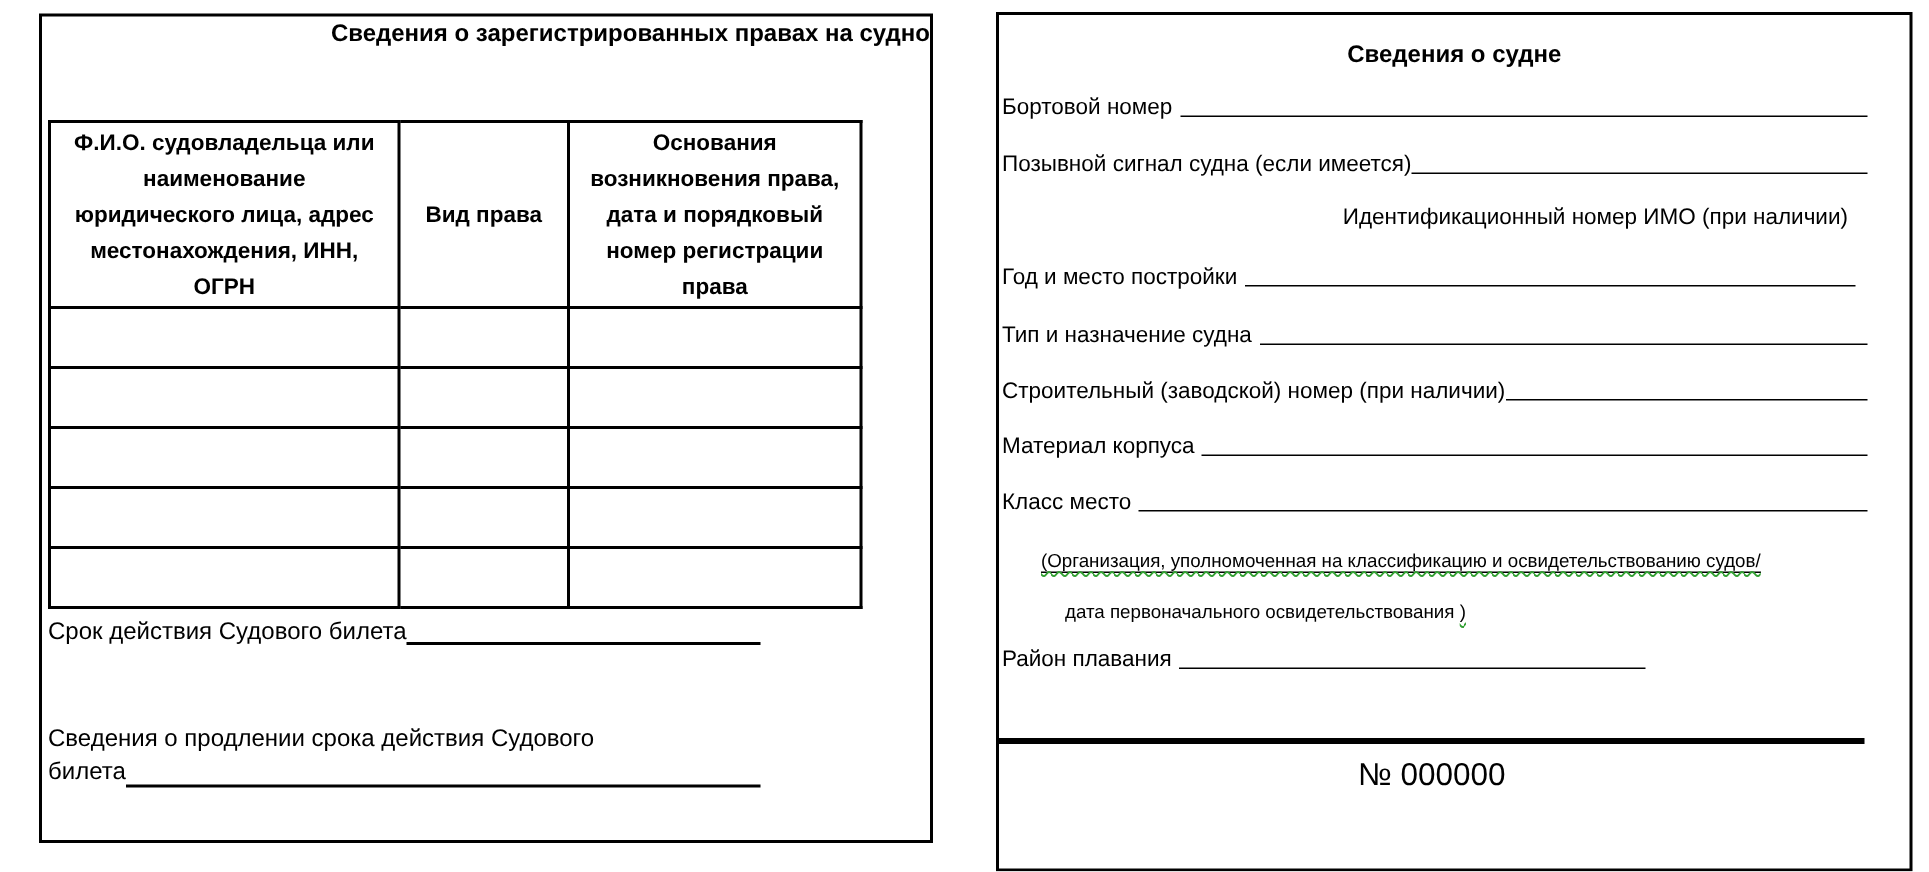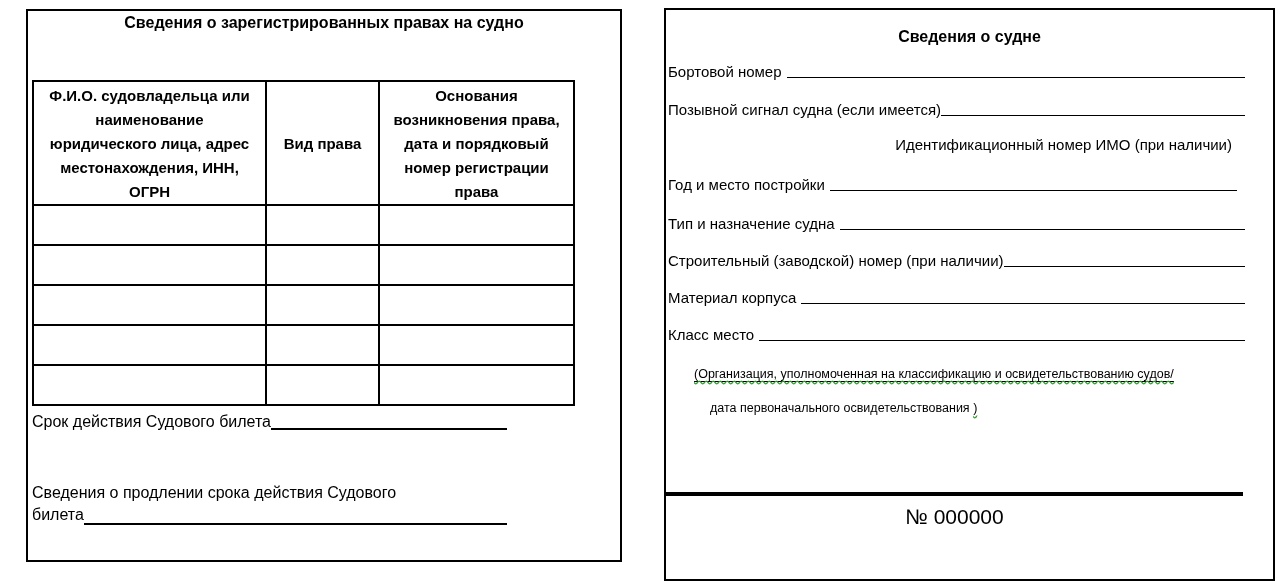--- a/index.html
+++ b/index.html
@@ -6,21 +6,21 @@
   #canvas{
     position:relative;width:1286px;height:581px;background:#ffffff;
     font-family:"Liberation Sans","DejaVu Sans",sans-serif;color:#000;
     overflow:hidden;
   }
   .page{position:absolute;border:2px solid #000;background:#fff;box-sizing:border-box;}
   #left-page{left:26px;top:9px;width:596px;height:553px;}
   #right-page{left:664px;top:8px;width:611px;height:573px;}
 
   .page-title{position:absolute;left:0;right:0;text-align:center;font-weight:bold;font-size:16px;white-space:nowrap;}
-  #left-title{top:3px;}
+  #left-title{top:3px;text-align:right;}
   #right-title{top:18px;}
 
   
   #rights-table{position:absolute;left:4px;top:69px;border-collapse:collapse;table-layout:fixed;}
   #rights-table th,#rights-table td{border:2px solid #000;padding:0 4px;box-sizing:border-box;}
   #rights-table th{font-weight:bold;font-size:15px;line-height:24px;text-align:center;vertical-align:middle;white-space:pre-line;height:119px;padding-top:2px;}
   #rights-table td{height:40px;}
   .col-owner{width:233px;}
   .col-type{width:113px;}
   .col-basis{width:195px;}
@@ -176,19 +176,23 @@
 
     <div class="note" id="note1">
       <span class="note-underlined">(Организация, уполномоченная на классификацию и освидетельствованию судов/</span>
     </div>
 
     <div class="note" id="note2">
       <span>дата первоначального освидетельствования</span>
       <span class="squiggle">)</span>
     </div>
 
+    <div class="frow" id="f-area">
+      <span>Район плавания</span>
+      <span class="fline"></span>
+    </div>
 
     <div id="thick-line"></div>
 
     <div id="ticket-number">№ 000000</div>
   </div>
 
 </div>
 
 </body></html>

